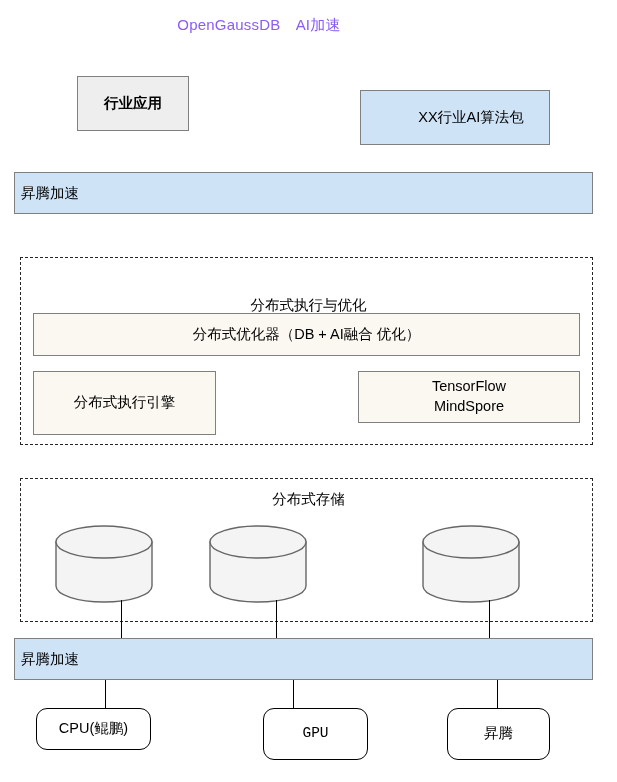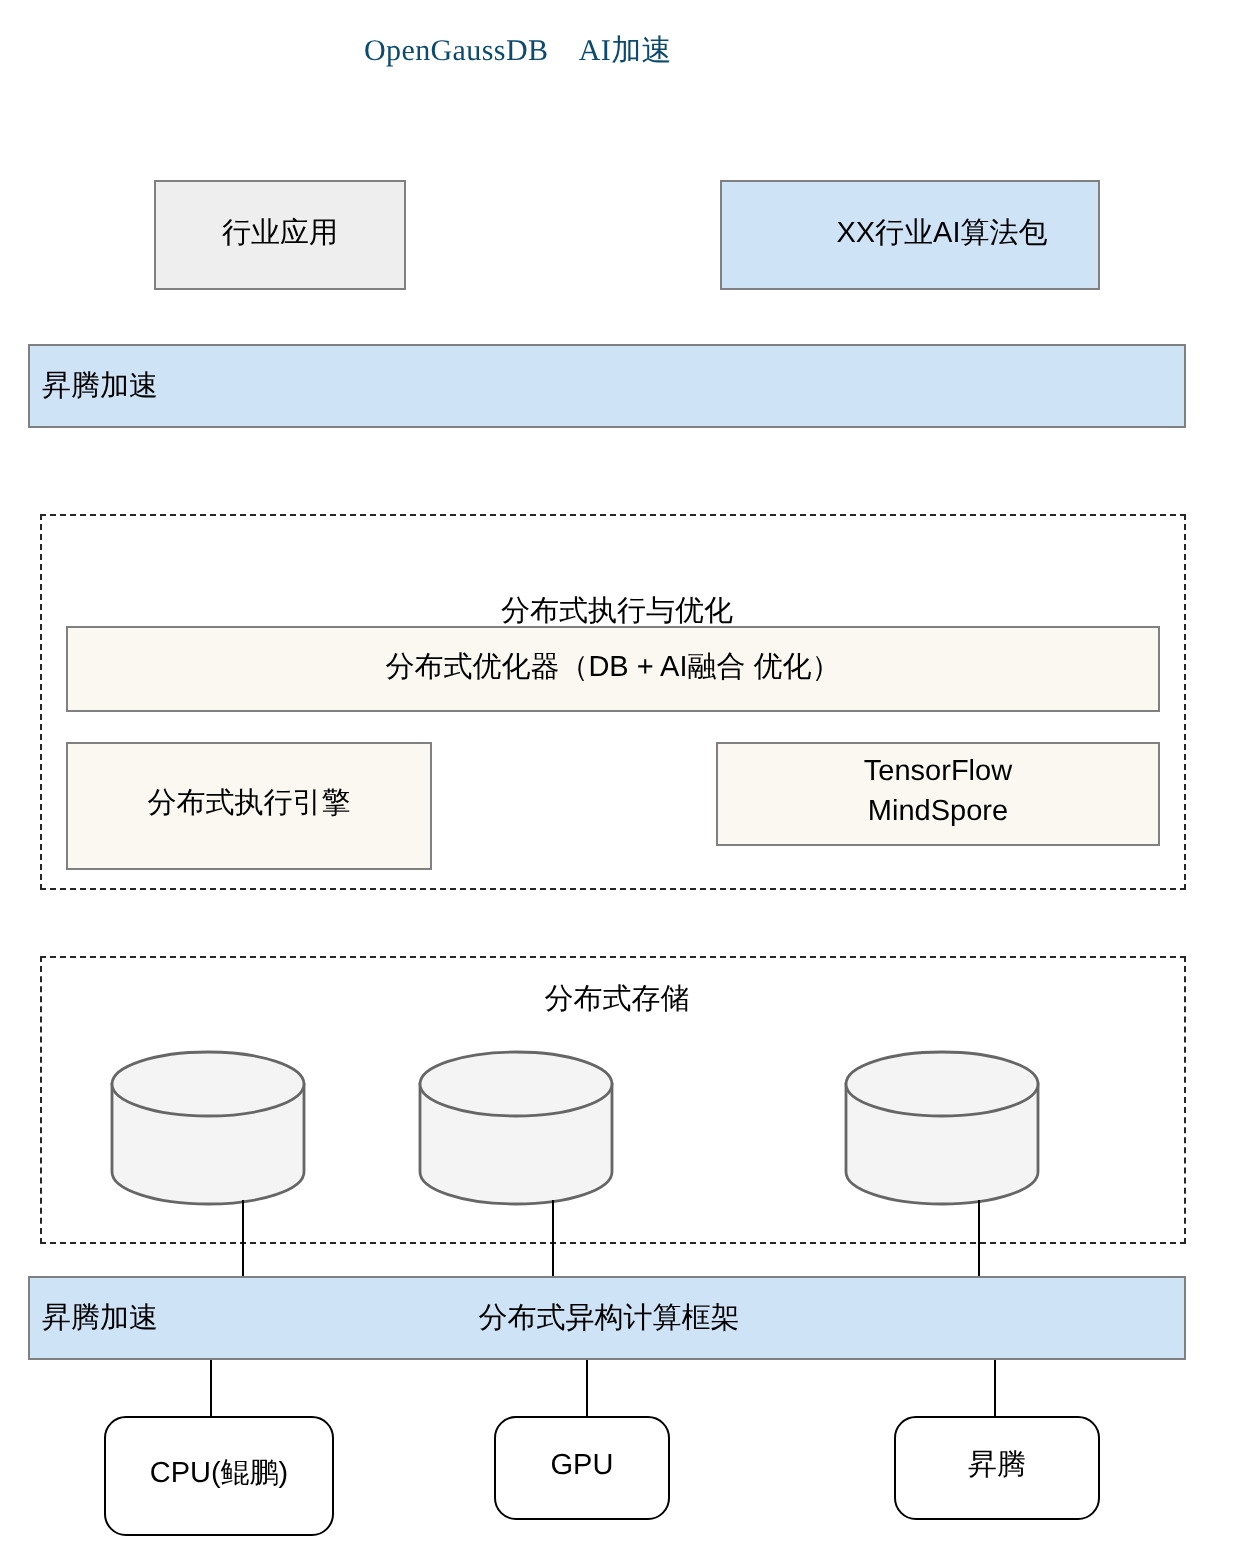--- a/index.html
+++ b/index.html
@@ -18,23 +18,22 @@
 
   
   #diagram-title {
     position: absolute;
     left: 0;
     top: 16px;
     width: 518px;
     text-align: center;
     font-size: 15px;
     letter-spacing: 0.2px;
-    color: #0c4a6e;
+    color: #8b5cf6;
     white-space: pre;
-    font-family: Liberation Serif, serif;
   }
 
   
   .box {
     position: absolute;
     box-sizing: border-box;
     display: flex;
     align-items: center;
     justify-content: center;
     font-size: 14.5px;
@@ -54,21 +53,21 @@
     background: #faf8f0;
     border: 1.6px solid #808080;
   }
   .box-round {
     background: #ffffff;
     border: 1.5px solid #000000;
     border-radius: 11px;
   }
 
   
-  #industry-app-box   { left: 77px;  top: 90px;  width: 126px; height: 55px; }
+  #industry-app-box   { left: 77px;  top: 76px;  width: 112px; height: 55px; font-weight: bold; }
   #ai-algo-pkg-box    { left: 360px; top: 90px;  width: 190px; height: 55px; }
 
   #sql-ai-bar {
     position: absolute;
     left: 14px; top: 172px; width: 579px; height: 42px;
     box-sizing: border-box;
     background: #cfe3f7;
     border: 1.6px solid #808080;
   }
   #sql-ai-bar .bar-left-label {
@@ -145,22 +144,22 @@
     font-size: 14.5px;
   }
   #compute-bar .bar-center-label {
     position: absolute; left: 0; top: 50%;
     transform: translateY(-50%);
     width: 579px; text-align: center;
     font-size: 14.5px;
   }
 
   
-  #cpu-box { left: 52px;  top: 708px; width: 115px; height: 60px; }
-  #gpu-box { left: 247px; top: 708px; width: 88px;  height: 52px; }
+  #cpu-box { left: 36px;  top: 708px; width: 115px; height: 42px; }
+  #gpu-box { left: 263px; top: 708px; width: 105px;  height: 52px; font-family: Liberation Mono, monospace; }
   #ascend-box { left: 447px; top: 708px; width: 103px; height: 52px; }
 </style>
 </head>
 <body>
 
 <div id="diagram-title">OpenGaussDB　AI加速</div>
 
 <div class="box box-gray" id="industry-app-box">
   <span>行业应用</span>
 </div>
@@ -214,21 +213,20 @@
     <ellipse cx="50" cy="17" rx="48" ry="16" fill="#f4f4f4" stroke="#666666" stroke-width="1.4"></ellipse>
   </svg>
 </div>
 
 <div class="connector" id="conn-cyl1"></div>
 <div class="connector" id="conn-cyl2"></div>
 <div class="connector" id="conn-cyl3"></div>
 
 <div id="compute-bar">
   <span class="bar-left-label">昇腾加速</span>
-  <span class="bar-center-label">分布式异构计算框架</span>
 </div>
 
 <div class="connector" id="conn-cpu"></div>
 <div class="connector" id="conn-gpu"></div>
 <div class="connector" id="conn-asc"></div>
 
 <div class="box box-round" id="cpu-box">
   <span>CPU(鲲鹏)</span>
 </div>
 

